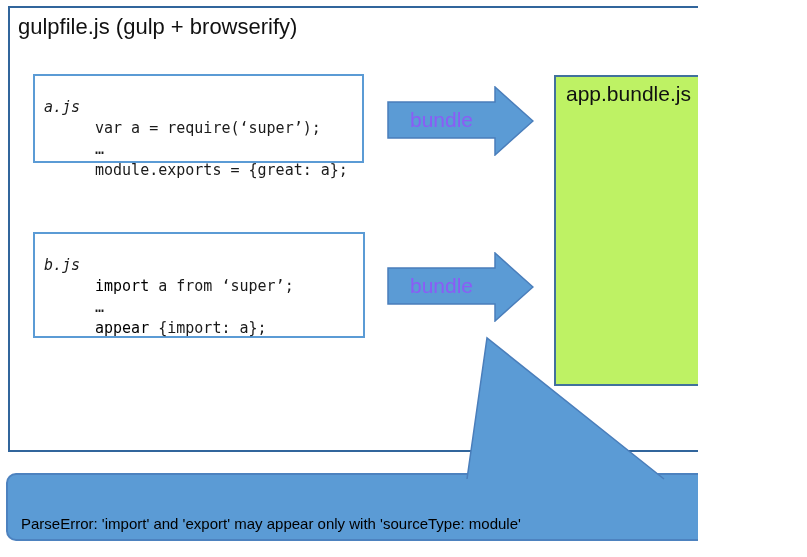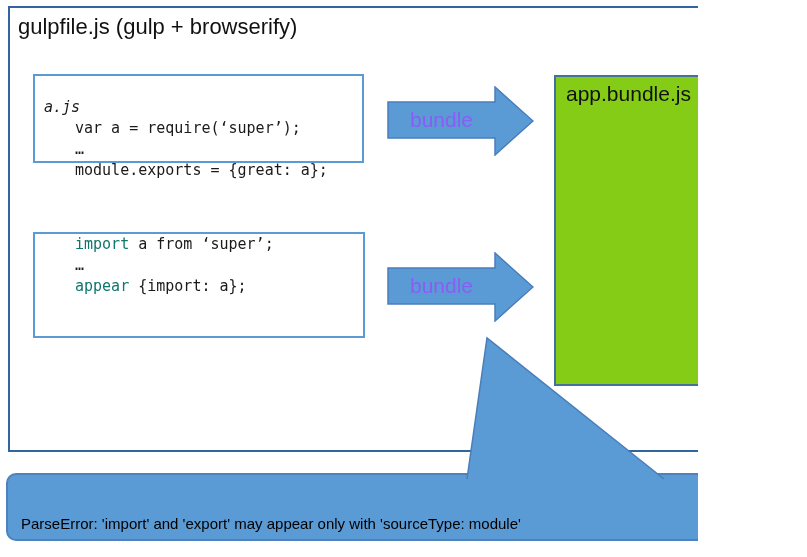--- a/index.html
+++ b/index.html
@@ -33,29 +33,29 @@
     position: absolute;
     background: #ffffff;
     border: 2px solid #5B9BD5;
     font-family: "DejaVu Sans Mono", "Liberation Mono", monospace;
     font-size: 15px;
     color: #1a1a1a;
   }
   .box-a { left: 33px; top: 74px;  width: 331px; height: 89px; }
   .box-b { left: 33px; top: 232px; width: 332px; height: 106px; }
   .file-label { margin: 21px 0 0 9px; line-height: 21px; white-space: pre; font-style: italic; }
-  .code-line  { margin-left: 40px;  line-height: 21px; white-space: pre; }
-  .kw { color: #0f766e; }
+  .code-line  { margin-left: 60px;  line-height: 21px; white-space: pre; }
+  .kw { color: #000000; }
 
   
   .output-box {
     position: absolute;
     left: 554px; top: 75px;
     width: 182px; height: 311px;
-    background: #84cc16;
+    background: #bef264;
     border: 2px solid #41719C;
   }
   .output-title {
     margin: 5px 0 0 10px;
     font-size: 21px;
     color: #111111;
   }
 
   
   .arrow-svg { position: absolute; left: 387px; width: 147px; height: 70px; }
@@ -106,20 +106,21 @@
   </div>
 
   <div class="code-box box-a">
     <div class="file-label">a.js</div>
     <div class="code-line"><span class="kw"></span><span>var a = require(‘super’);</span></div>
     <div class="code-line"><span class="kw"></span><span>…</span></div>
     <div class="code-line"><span class="kw"></span><span>module.exports = {great: a};</span></div>
   </div>
 
   <div class="code-box box-b">
+    <div class="file-label">b.js</div>
     <div class="code-line"><span class="kw">import</span><span> a from ‘super’;</span></div>
     <div class="code-line"><span class="kw"></span><span>…</span></div>
     <div class="code-line"><span class="kw">appear</span><span> {import: a};</span></div>
   </div>
 
   <svg class="arrow-svg arrow1" viewBox="0 0 147 70" aria-hidden="true">
     <polygon points="1,16 108,16 108,1 146,35 108,69 108,52 1,52" fill="#5B9BD5" stroke="#4A7EBB" stroke-width="1.5"></polygon>
   </svg>
   <div class="arrow-label arrow-label-1">bundle</div>
 

